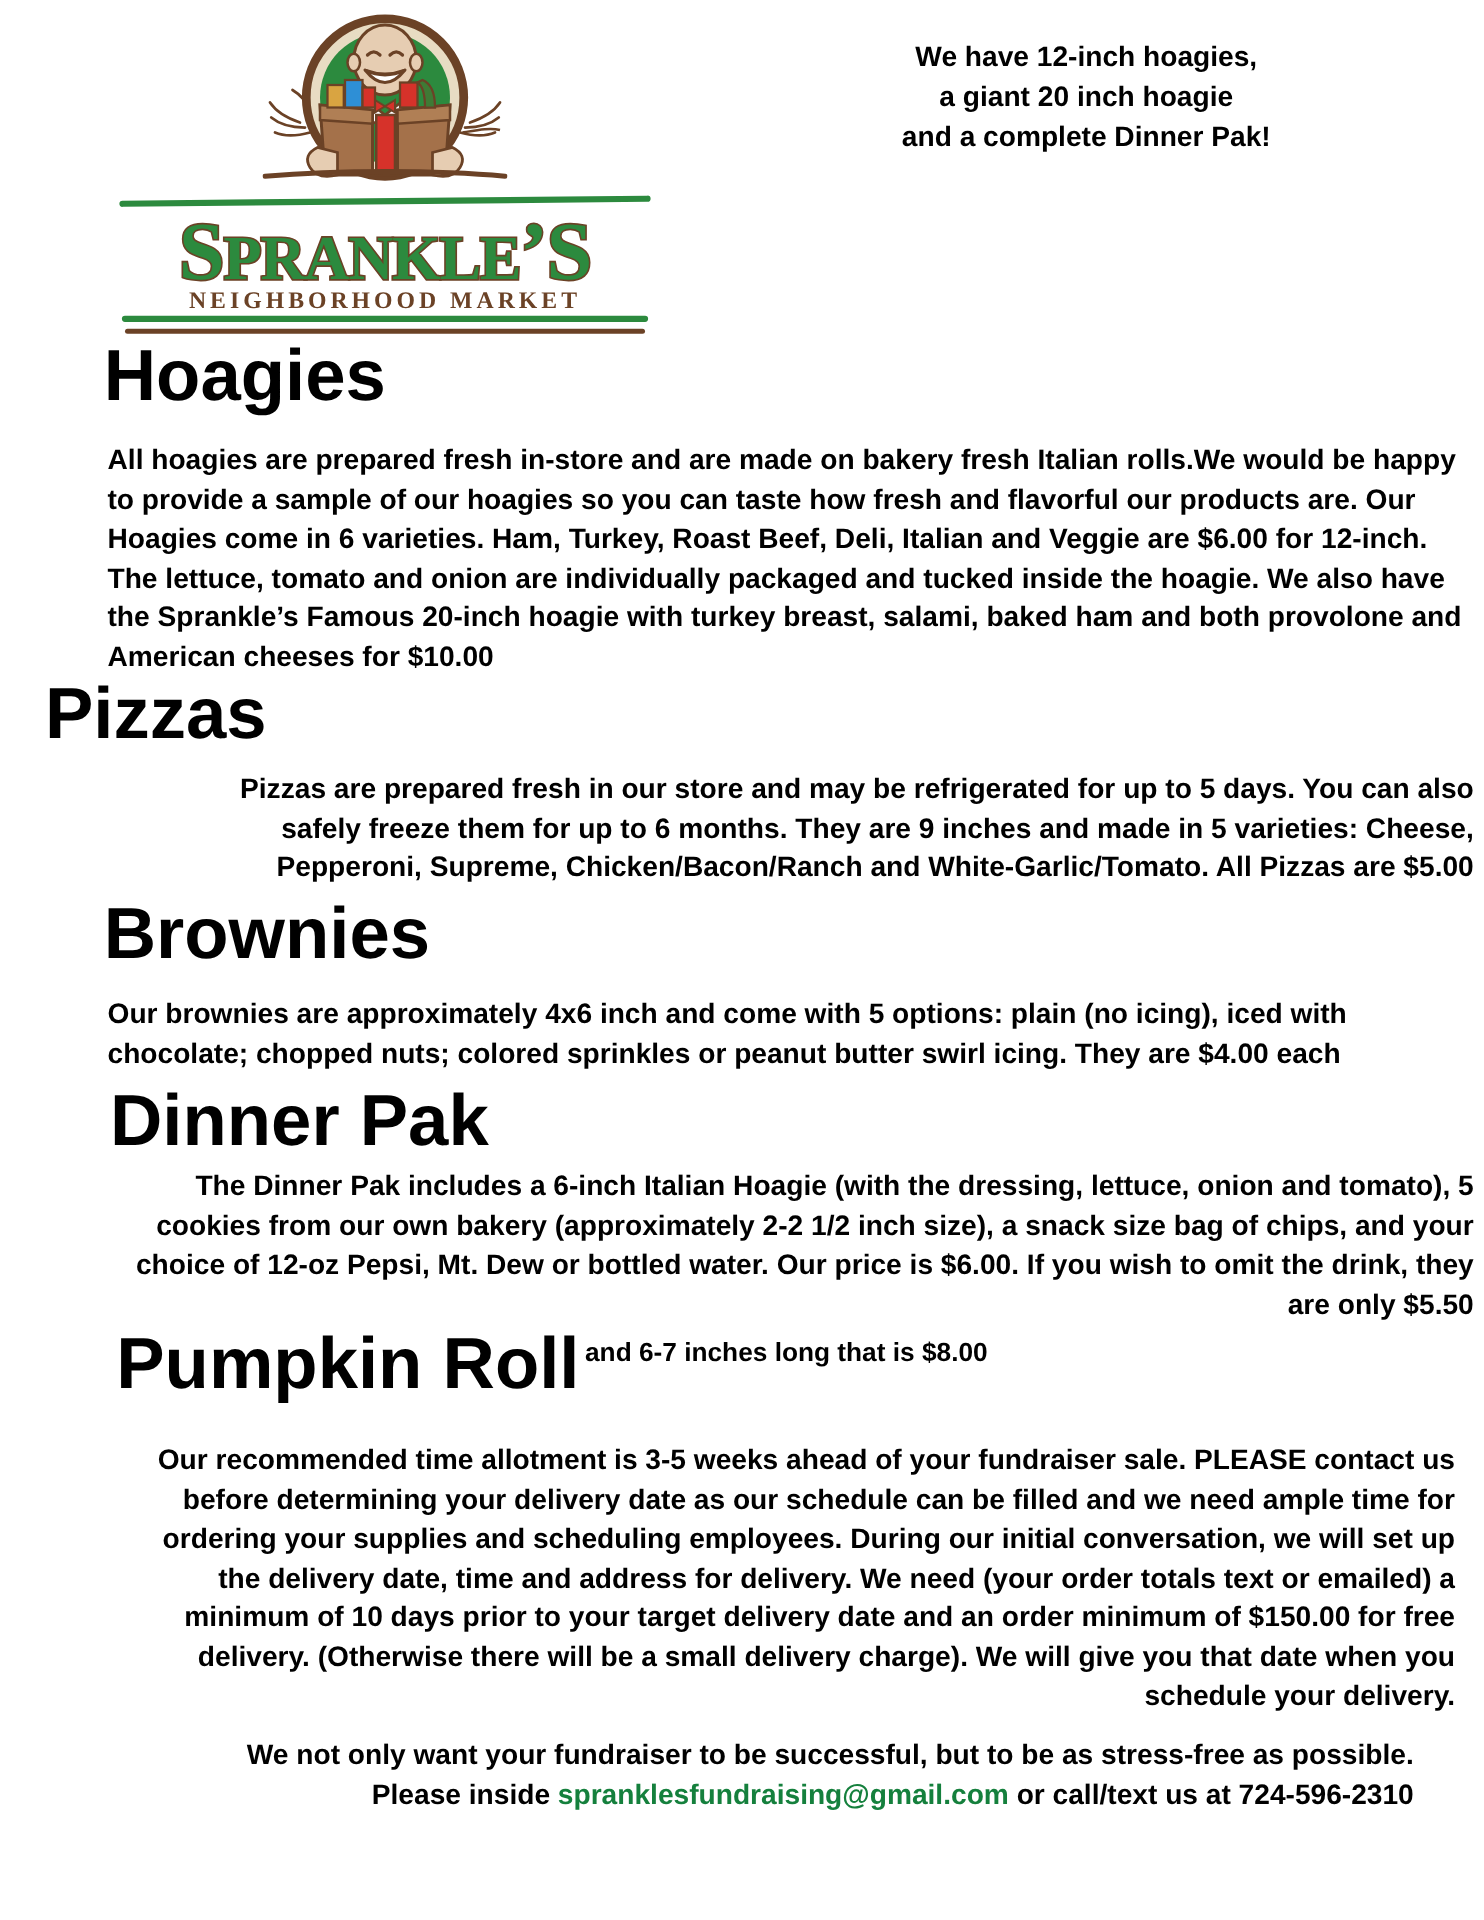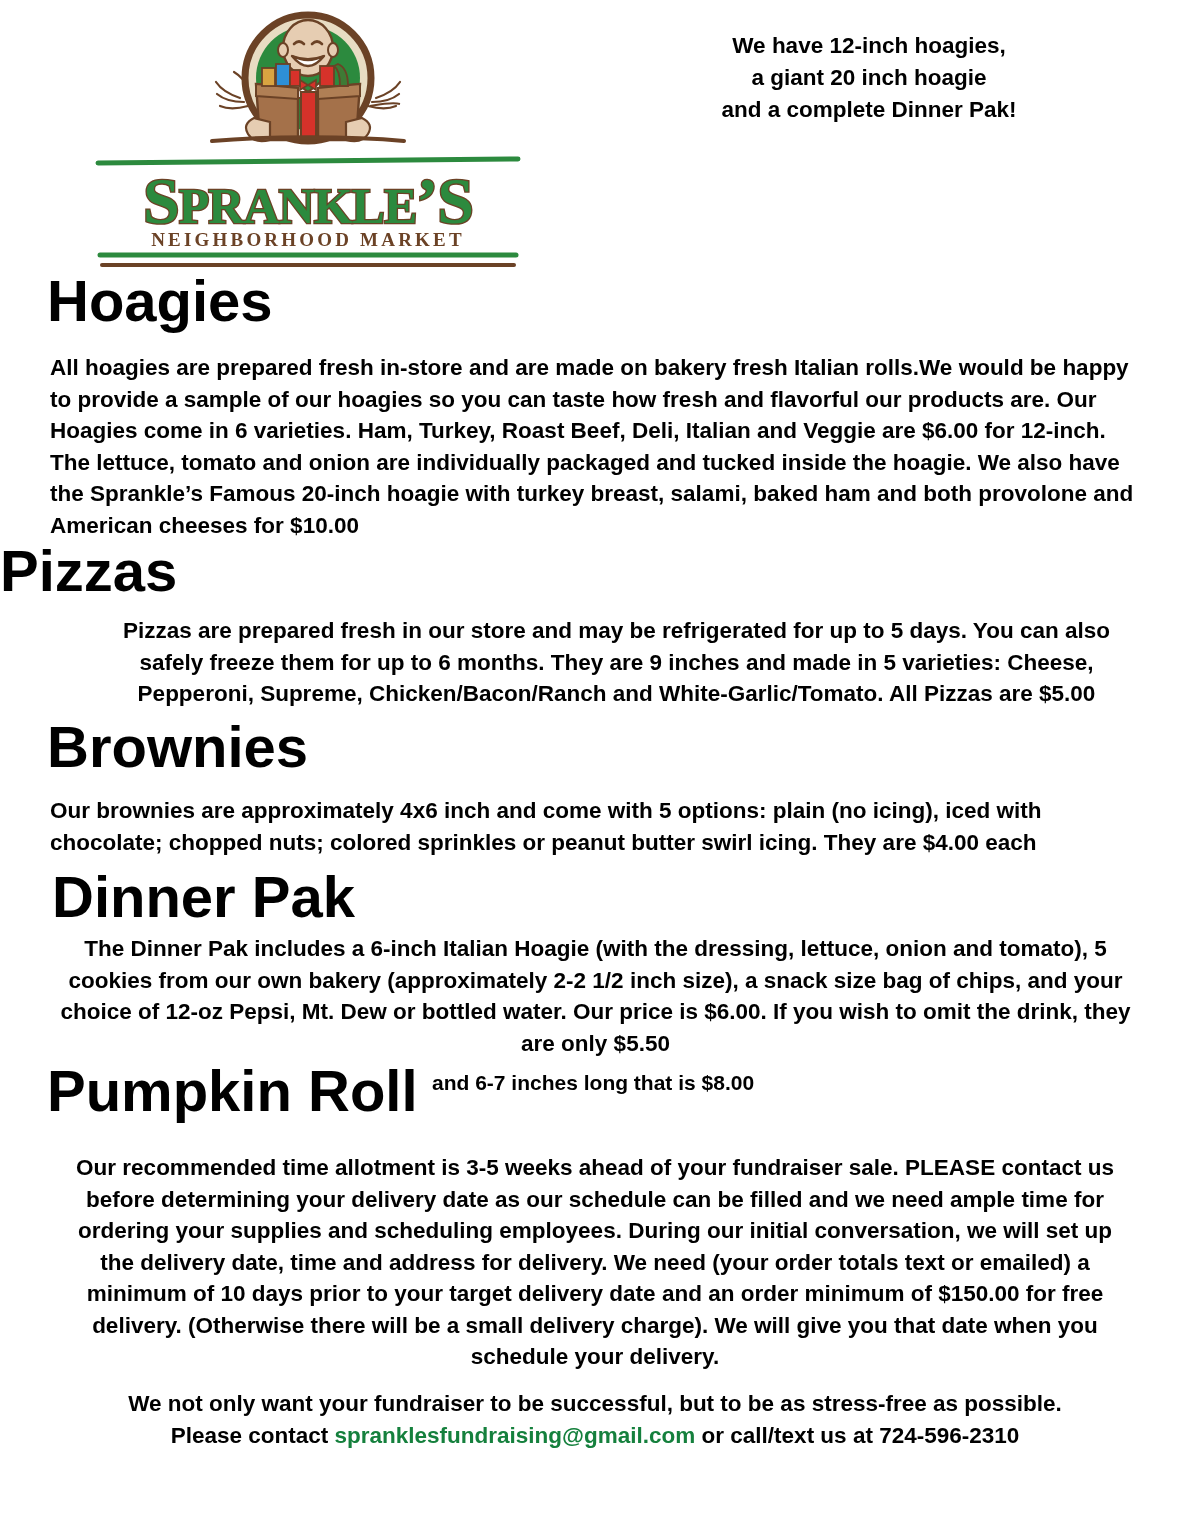--- a/index.html
+++ b/index.html
@@ -83,34 +83,34 @@
   .sec-head.l     { text-align: left; }
   .sec-head.r     { }
 
   .body-text {
     font-size: 22.5px;
     font-weight: 700;
     line-height: 1.40;
     margin: 0;
   }
   .ta-l { text-align: left; }
-  .ta-c { text-align: center; }
-
-  .blk { position: absolute; }
+  .ta-c { text-align: right; }
+
+  .blk { position: absolute; margin-left: 36px; }
 
   
   #hoagies-head    { left: 47px;  top: 272px; }
   #hoagies-body    { left: 50px;  top: 352px; width: 1090px; }
   #pizzas-head     { left: 0px;   top: 542px; width: 1141px; }
   #pizzas-body     { left: 90px;  top: 615px; width: 1053px; }
   #brownies-head   { left: 47px;  top: 718px; }
   #brownies-body   { left: 50px;  top: 795px; width: 1075px; }
   #dinner-head     { left: 18px;   top: 868px; width: 1141px; padding-left: 34px; }
   #dinner-body     { left: 48px;  top: 933px; width: 1095px; }
-  #pumpkin-head    { left: 47px;  top: 1062px; }
+  #pumpkin-head    { left: 57px;  top: 1062px; }
   #pumpkin-side    { left: 432px; top: 1068px; width: 420px; }
   #timing-body     { left: 62px;  top: 1152px; width: 1066px; }
   #closing-body    { left: 95px;  top: 1388px; width: 1000px; }
 
   .pumpkin-side-text {
     font-size: 21px;
     font-weight: 700;
     line-height: 1.45;
   }
 
@@ -222,16 +222,16 @@
 
   <h2 class="blk sec-head big l" id="pumpkin-head">Pumpkin Roll</h2>
   <div class="blk pumpkin-side-text ta-l" id="pumpkin-side">
     <div>and 6-7 inches long that is $8.00</div>
   </div>
 
   <p class="blk body-text ta-c" id="timing-body">Our recommended time allotment is 3-5 weeks ahead of your fundraiser sale. PLEASE contact us before determining your delivery date as our schedule can be filled and we need ample time for ordering your supplies and scheduling employees. During our initial conversation, we will set up the delivery date, time and address for delivery. We need (your order totals text or emailed) a minimum of 10 days prior to your target delivery date and an order minimum of $150.00 for free delivery. (Otherwise there will be a small delivery charge). We will give you that date when you schedule your delivery.</p>
 
   <div class="blk body-text ta-c" id="closing-body">
     <div>We not only want your fundraiser to be successful, but to be as stress-free as possible.</div>
-    <div><span>Please contact </span><a class="email-link" href="#" style="color: #15803d;">spranklesfundraising@gmail.com</a><span> or call/text us at 724-596-2310</span></div>
+    <div><span>Please inside </span><a class="email-link" href="#" style="color: #15803d;">spranklesfundraising@gmail.com</a><span> or call/text us at 724-596-2310</span></div>
   </div>
 
 </div>
 
 </body></html>

